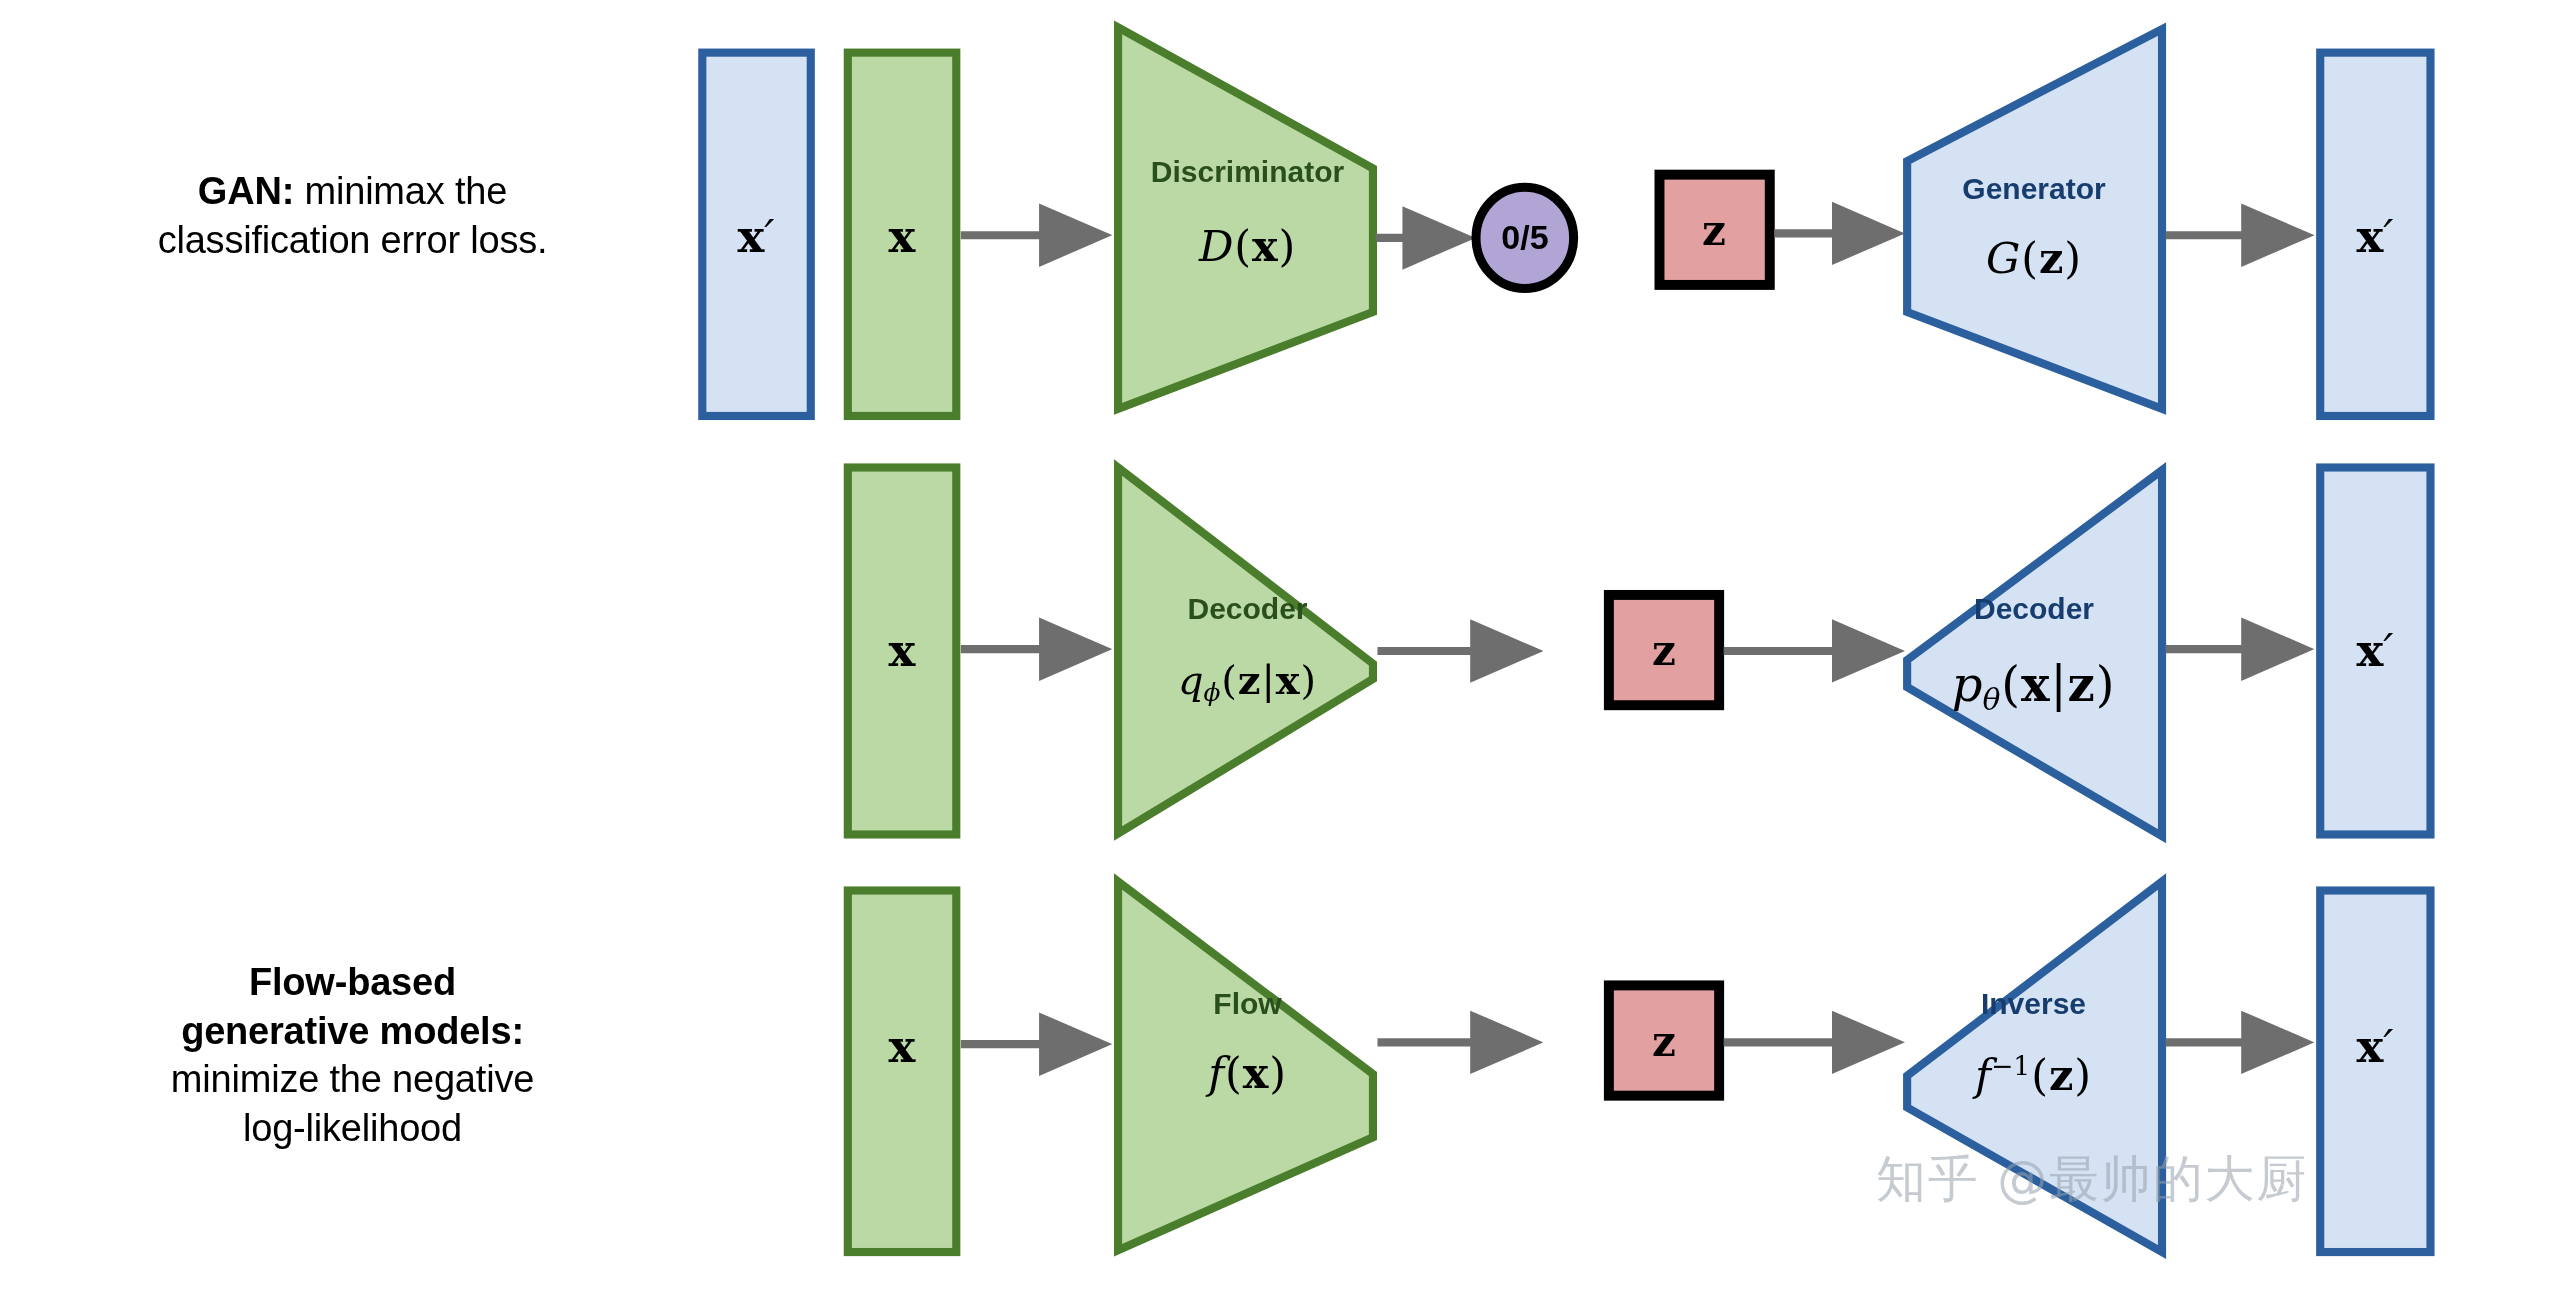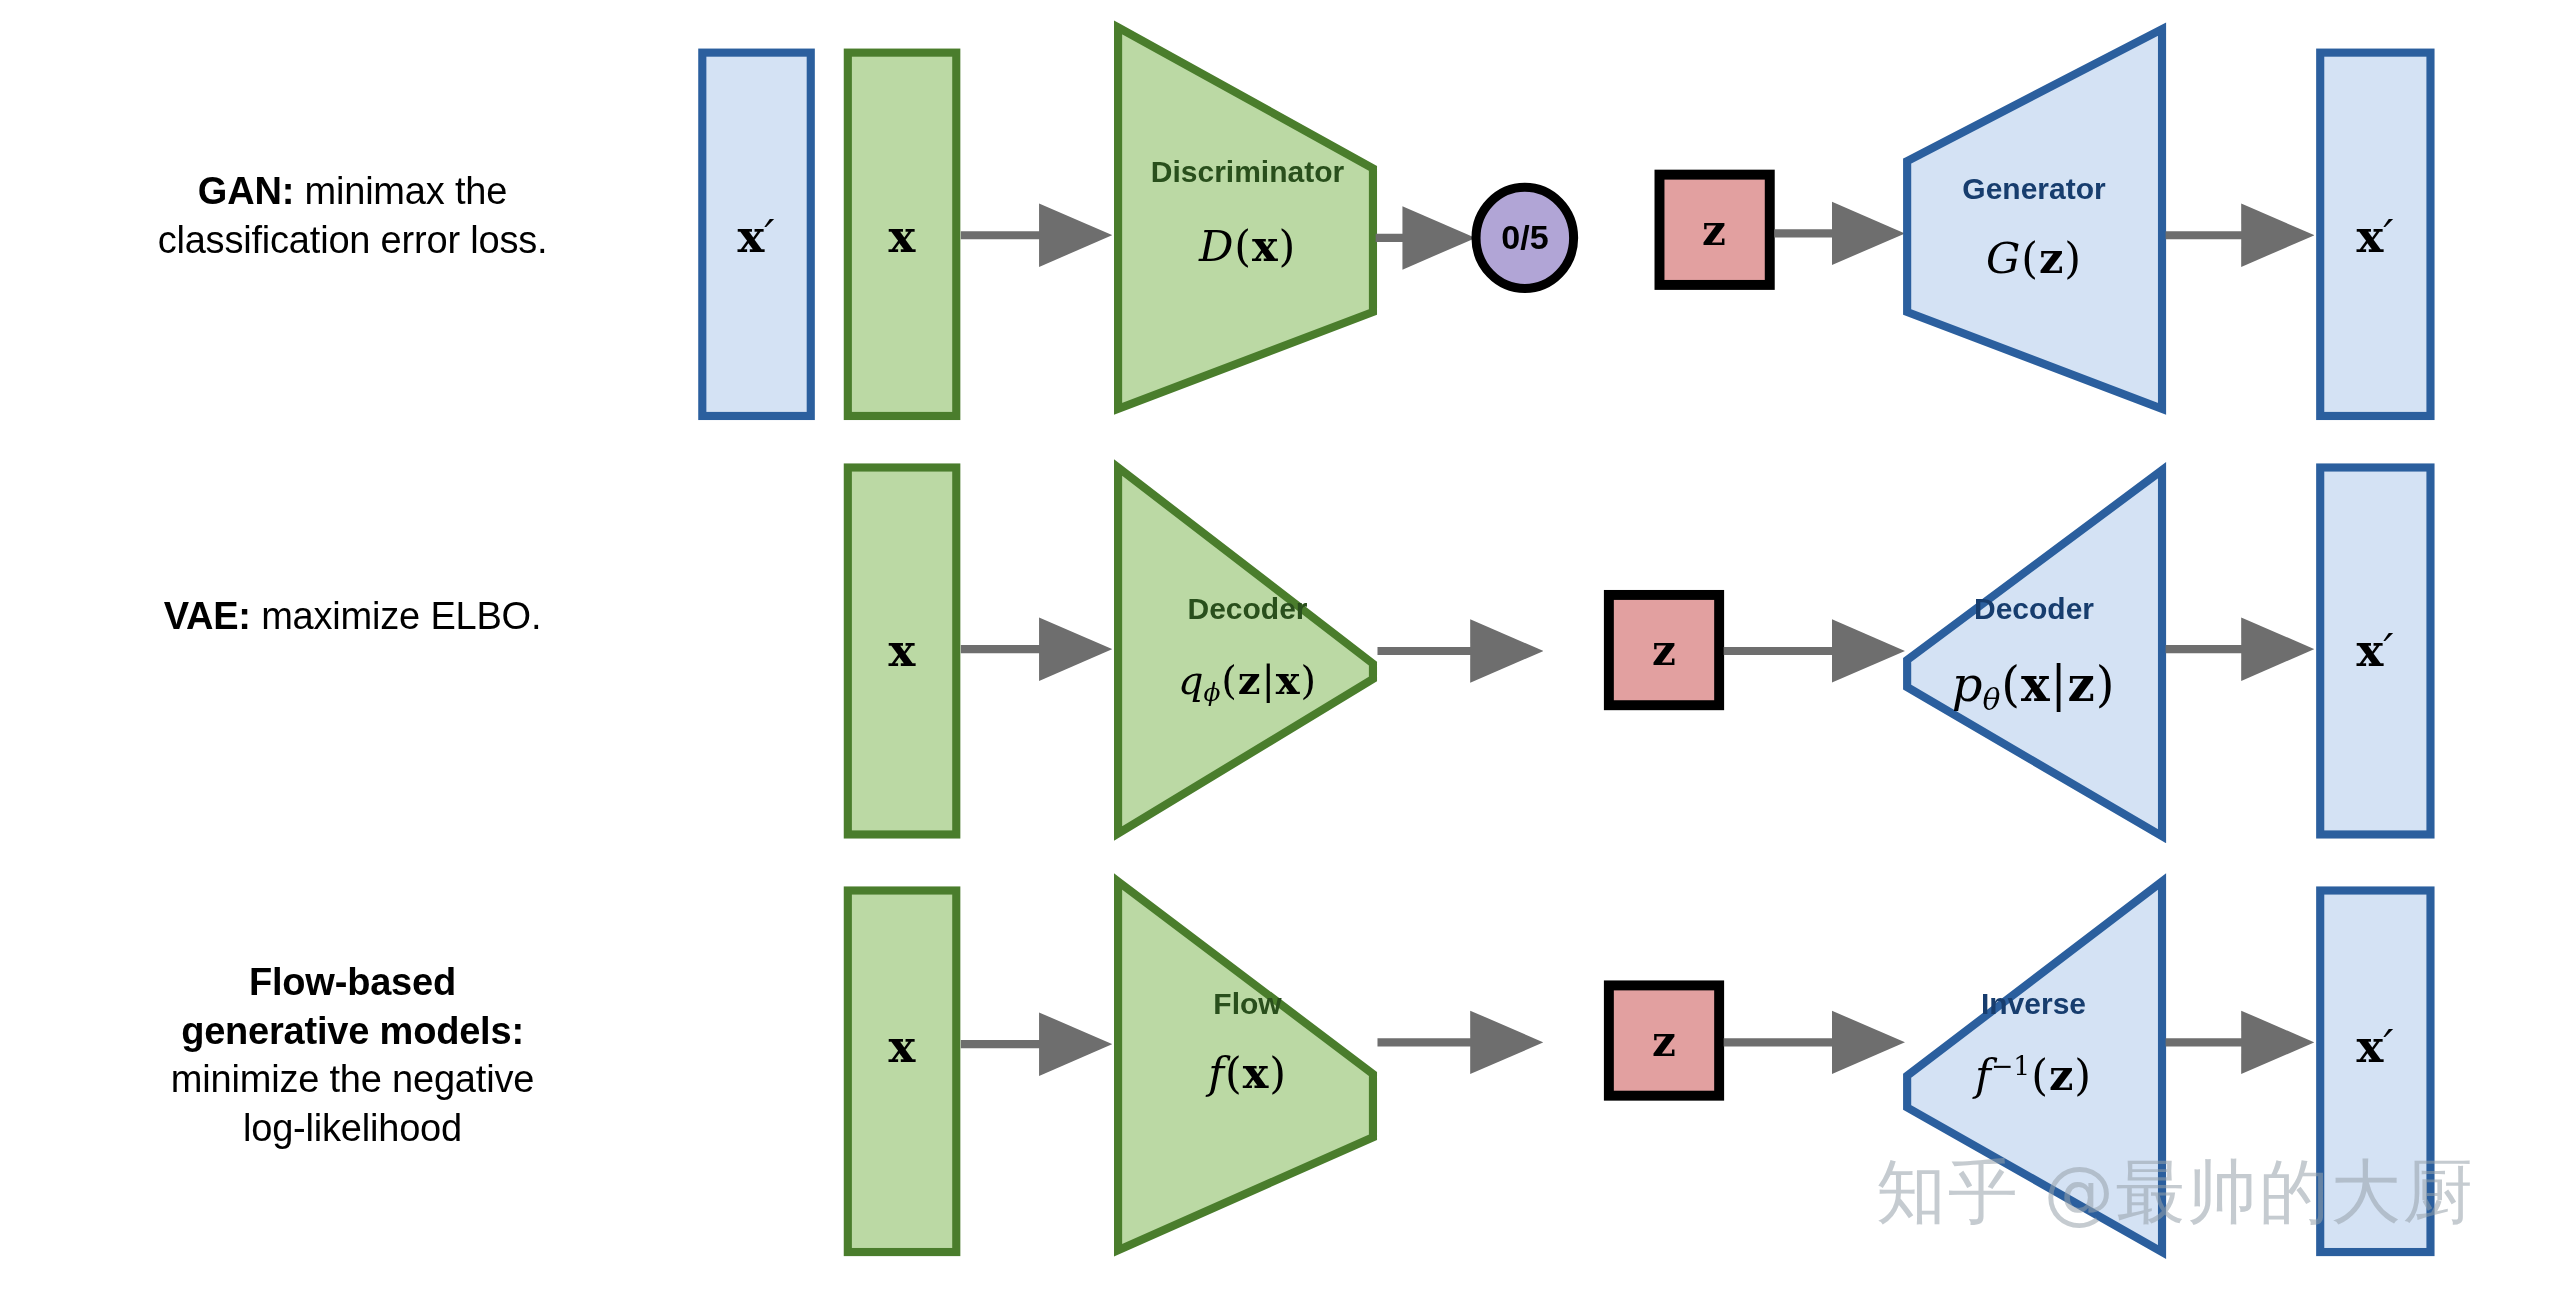--- a/index.html
+++ b/index.html
@@ -99,21 +99,21 @@
     font-weight: bold;
     font-size: 34px;
     color: #000000;
   }
   
   #watermark {
     position: absolute;
     left: 1876px;
     top: 1146px;
     font-family: "DejaVu Sans", sans-serif;
-    font-size: 70px;
+    font-size: 50px;
     color: rgba(150,160,170,0.55);
     white-space: nowrap;
     letter-spacing: 1.8px;
     pointer-events: none;
   }
 </style>
 </head>
 <body>
 
 <div id="diagram-root">
@@ -191,23 +191,20 @@
 
       <rect x="2567" y="985" width="122" height="400" fill="#d4e2f4" stroke="#2b5f9e" stroke-width="9"></rect>
     </g>
   </svg>
 
   <div class="caption" id="caption-gan">
     <span class="lead">GAN:</span><span class="rest"> minimax the</span>
     <span class="norm-block">classification error loss.</span>
   </div>
 
-  <div class="caption" id="caption-vae">
-    <span class="lead">VAE:</span><span class="rest"> maximize ELBO.</span>
-  </div>
 
   <div class="caption" id="caption-flow">
     <span class="bold-block">Flow-based</span>
     <span class="bold-block">generative models:</span>
     <span class="norm-block">minimize the negative</span>
     <span class="norm-block">log-likelihood</span>
   </div>
 
   <div class="lbl lbl-var" style="left:702px; top:210px; width:108px;">
     <span>x</span><span class="prime">′</span>

